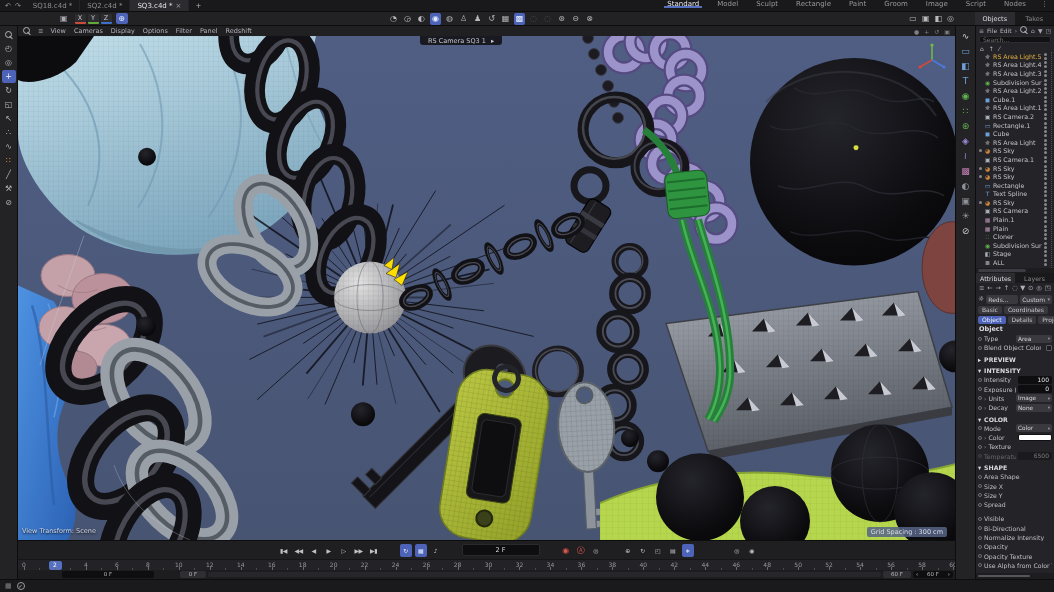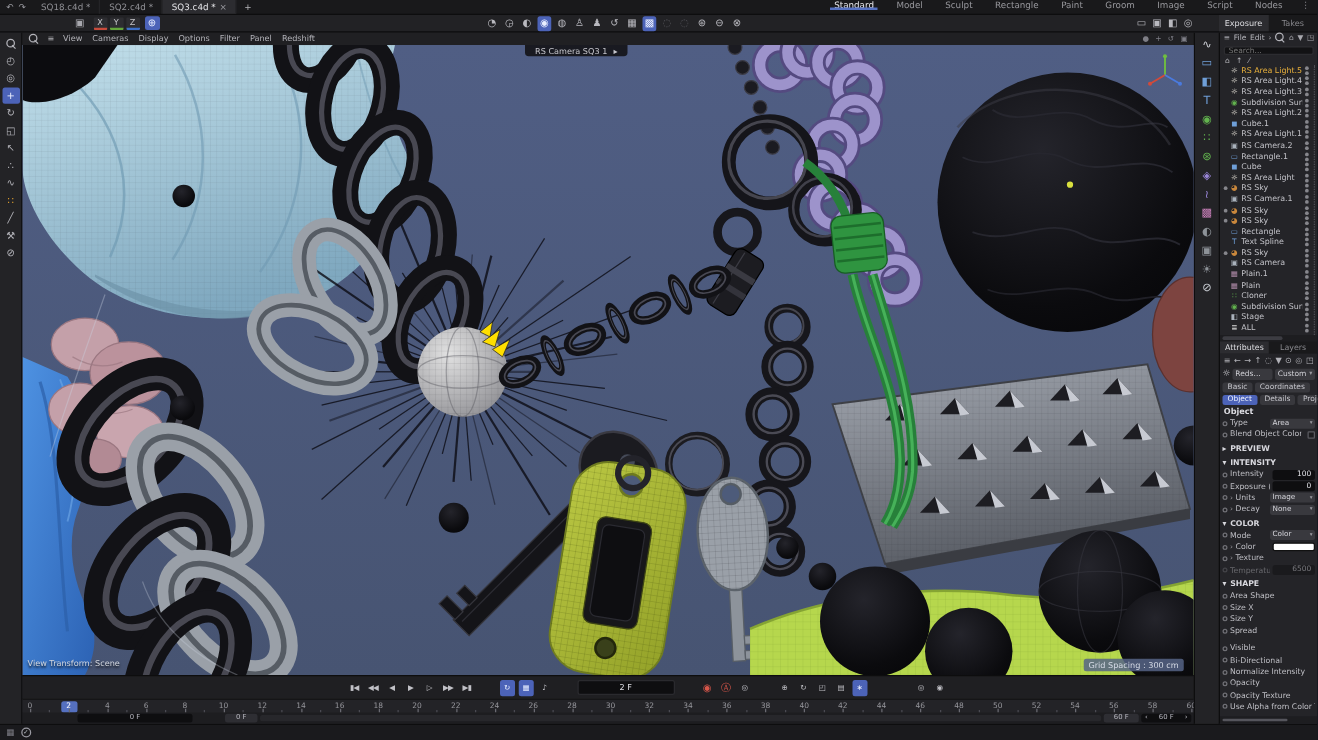--- a/index.html
+++ b/index.html
@@ -197,21 +197,21 @@
         <span class="ticon">⊖</span>
         <span class="ticon">⊗</span>
       </div>
     <div id="render-tools">
         <span>▭</span>
         <span>▣</span>
         <span>◧</span>
         <span>◎</span>
       </div>
     <div class="panel-tabs" id="panel-tabs">
-        <div class="ptab act">Exposure</div>
+        <div class="ptab act">Objects</div>
         <div class="ptab">Takes</div>
       </div>
   </div>
 
   <div class="main">
     <div id="left-tools">
         <div class="stool">
           <span class="mag"></span>
         </div>
         <div class="stool">◴</div>

